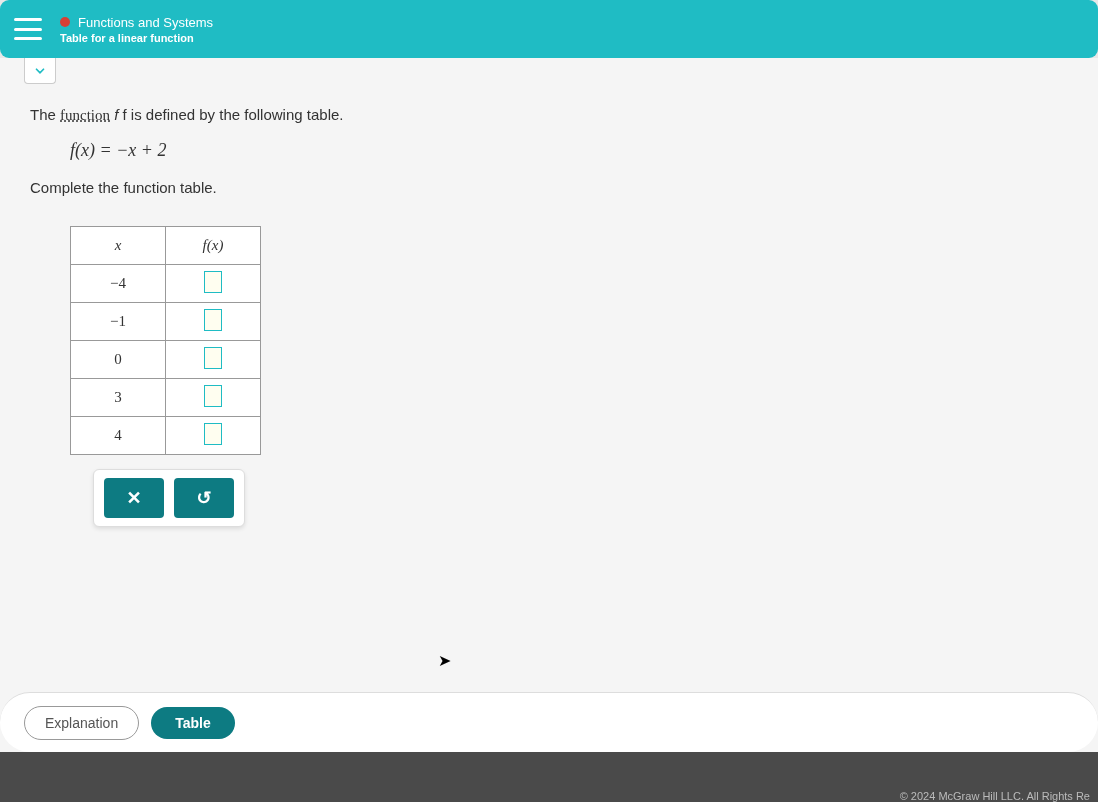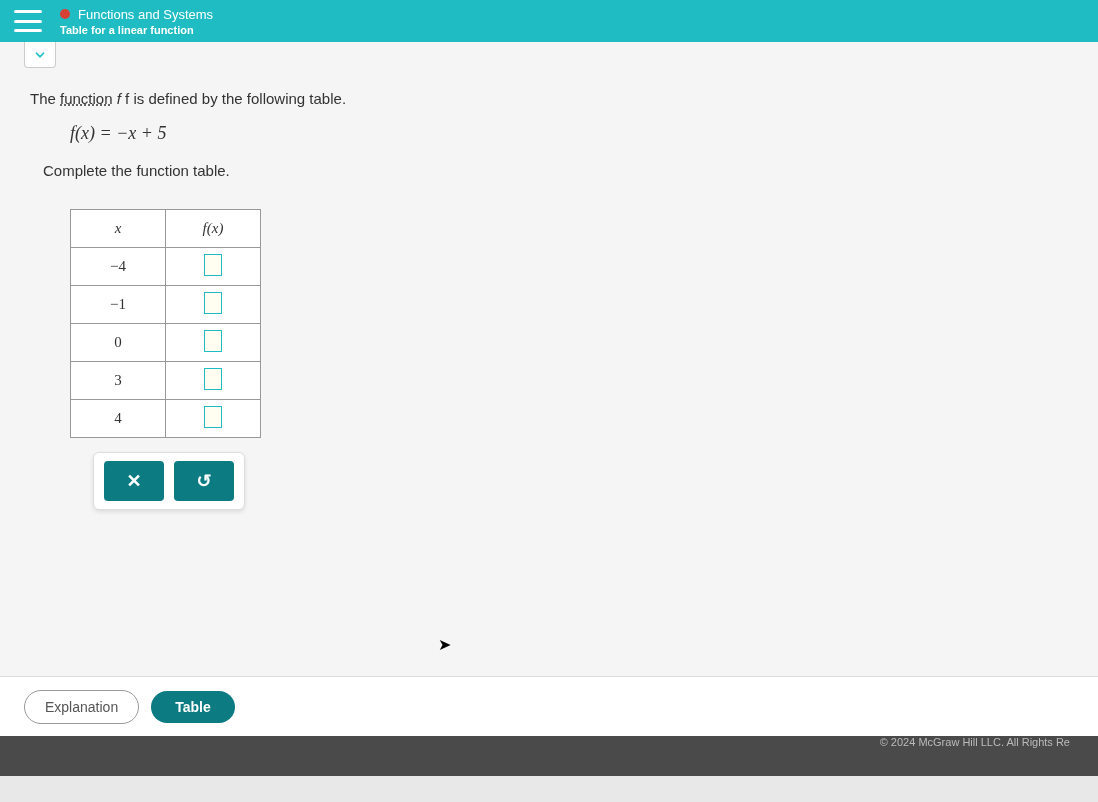--- a/index.html
+++ b/index.html
@@ -13,21 +13,22 @@
       width: 1098px;
       height: 802px;
       overflow: hidden;
     }
     .header {
       background: #1fbcc4;
       color: #fff;
       display: flex;
       align-items: center;
       padding: 8px 14px;
-      height: 42px;
+      height: 58px;
+      border-radius: 9px;
     }
     .hamburger {
       width: 28px;
       height: 22px;
       display: flex;
       flex-direction: column;
       justify-content: space-between;
       margin-right: 18px;
       cursor: pointer;
     }
@@ -83,30 +84,30 @@
       height: 14px;
     }
     .question-area {
       padding: 48px 30px 20px 30px;
       color: #333;
       font-size: 15px;
     }
     .func-link {
       text-decoration: underline dotted;
       cursor: pointer;
+      font-family: Liberation Serif, serif;
     }
     .formula {
       margin: 16px 0 18px 40px;
       font-family: 'Times New Roman', serif;
       font-size: 18px;
       font-style: italic;
     }
     .instruction {
       margin-bottom: 30px;
-      margin-left: 13px;
     }
     .table-container {
       margin-left: 40px;
     }
     .func-table {
       border-collapse: collapse;
       background: #fff;
     }
     .func-table th, .func-table td {
       border: 1px solid #999;
@@ -158,20 +159,21 @@
       bottom: 0;
       left: 0;
       right: 0;
       height: 60px;
       background: #fff;
       border-top: 1px solid #ddd;
       display: flex;
       align-items: center;
       padding: 16px 24px;
       gap: 12px;
+      border-radius: 30px;
     }
     .btn-outline {
       padding: 8px 20px;
       border: 1px solid #999;
       border-radius: 20px;
       background: #fff;
       color: #555;
       font-size: 14px;
       cursor: pointer;
     }
@@ -179,28 +181,28 @@
       padding: 8px 24px;
       border: none;
       border-radius: 20px;
       background: #0d7b82;
       color: #fff;
       font-size: 14px;
       font-weight: bold;
       cursor: pointer;
     }
     .footer {
-      height: 40px;
+      height: 50px;
       background: #4a4a4a;
       color: #bbb;
       font-size: 11px;
       display: flex;
-      align-items: flex-start;
+      align-items: flex-end;
       justify-content: flex-end;
-      padding: 0 28px;
+      padding: 0 8px;
     }
     .cursor-ptr {
       position: absolute;
       left: 438px;
       top: 593px;
       font-size: 16px;
       color: #000;
       pointer-events: none;
     }
   </style>
@@ -226,21 +228,21 @@
   <div class="collapse-tab">
     <svg viewBox="0 0 24 24">
       <path d="M6 9l6 6 6-6" stroke="#1fbcc4" stroke-width="3" fill="none" stroke-linecap="round"></path>
     </svg>
   </div>
 
   <div class="question-area">
     <p>
       <span>The </span><span class="func-link">function</span> <i>f </i><span> f is defined by the following table.</span>
     </p>
-    <div class="formula">f(x) = −x + 5</div>
+    <div class="formula">f(x) = −x + 2</div>
     <p class="instruction">Complete the function table.</p>
 
     <div class="table-container">
       <table class="func-table">
         <thead>
           <tr>
             <th>x</th>
             <th>f(x)</th>
           </tr>
         </thead>

